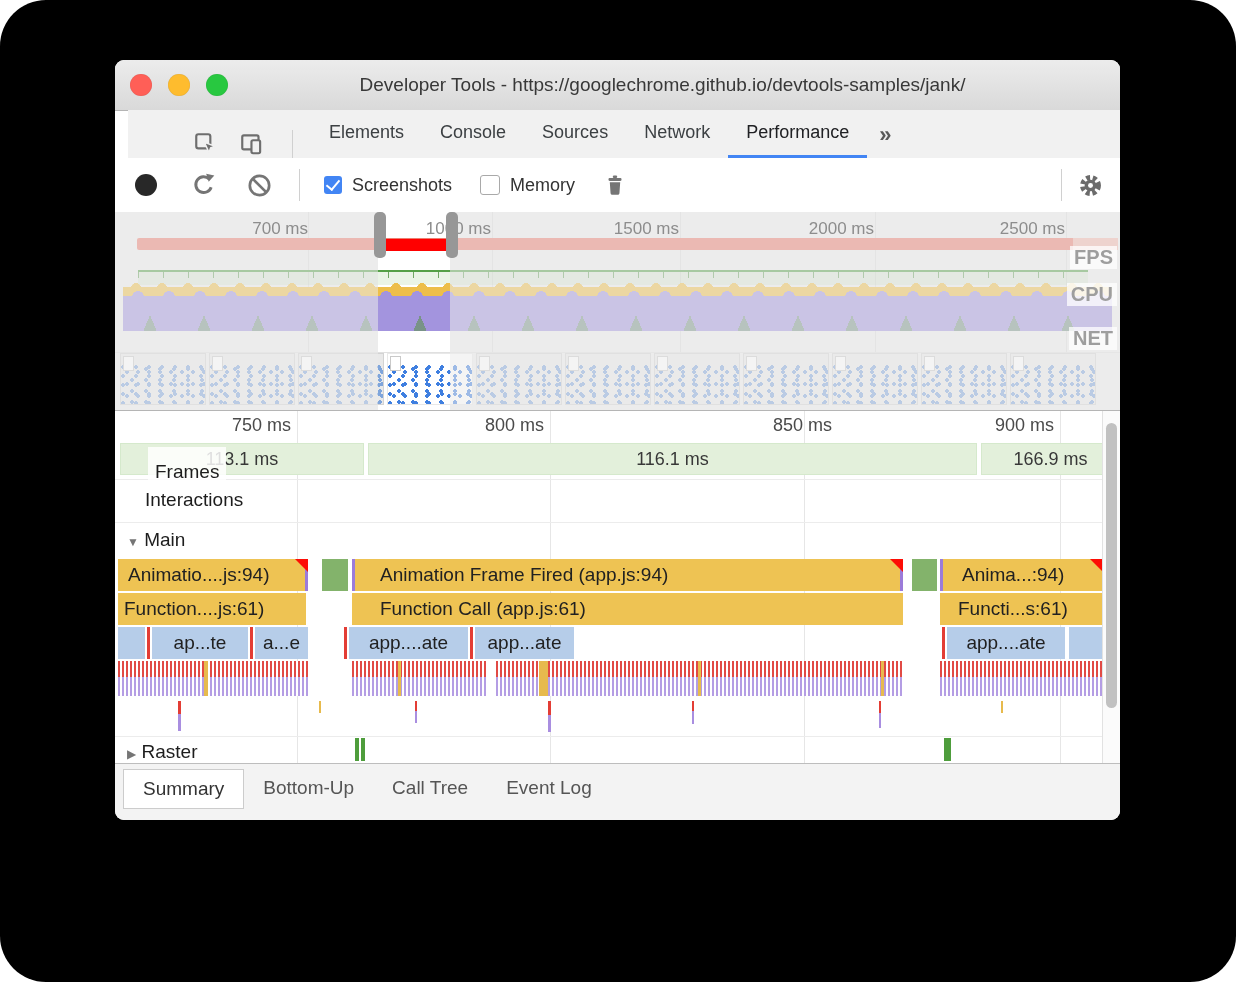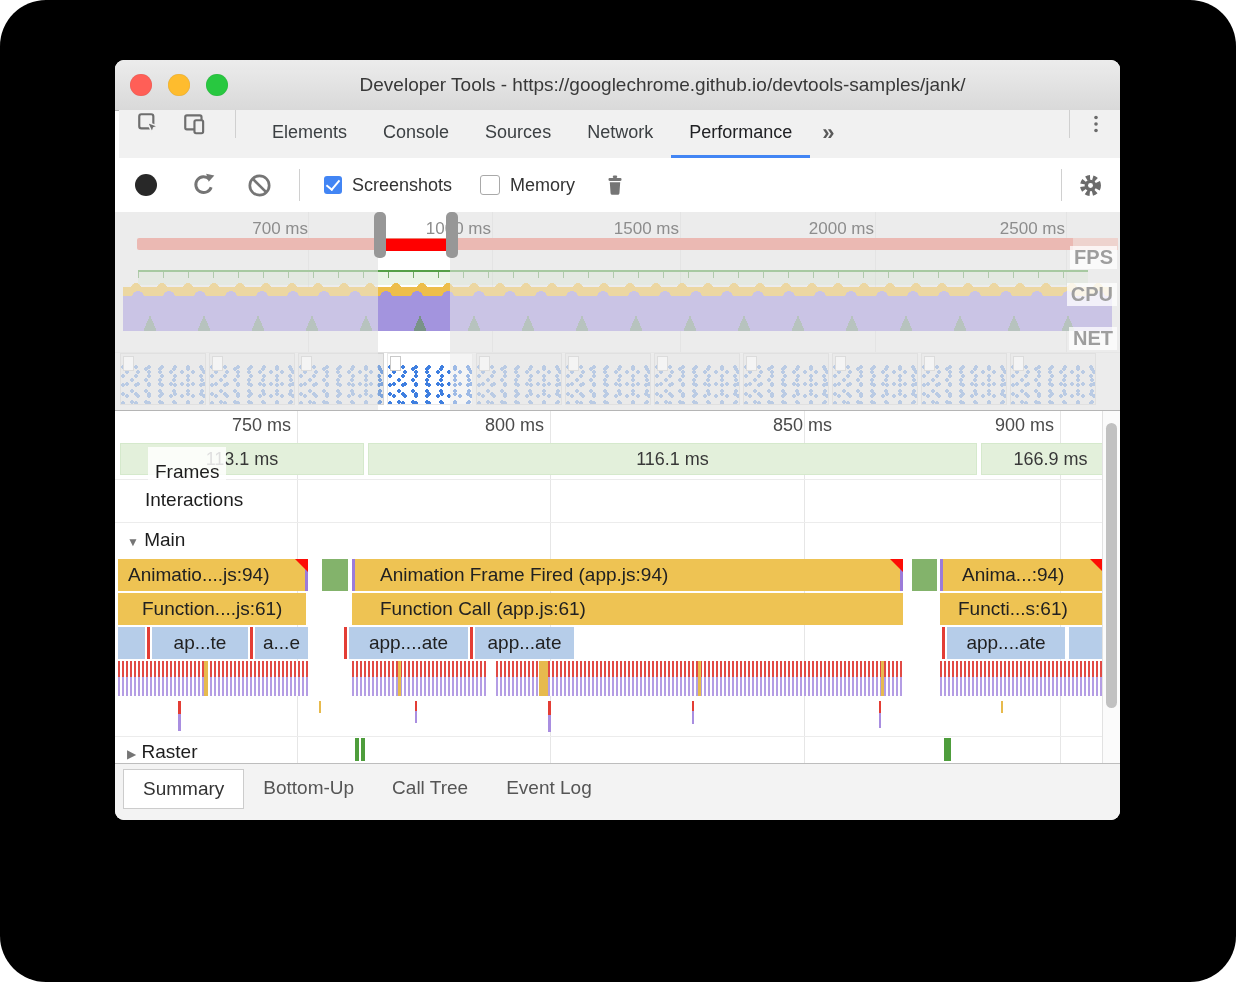--- a/index.html
+++ b/index.html
@@ -9,21 +9,21 @@
 
   
   .titlebar{position:absolute;left:0;top:0;width:100%;height:50px;background:linear-gradient(#ececec,#d9d9d9);border-bottom:1px solid #b4b4b4;}
   .tl{position:absolute;top:14px;width:22px;height:22px;border-radius:50%;box-shadow:inset 0 0 1px rgba(0,0,0,.25);}
   .tl.r{left:15px;background:#ff5f57;}
   .tl.y{left:53px;background:#febc2e;}
   .tl.g{left:91px;background:#28c840;}
   .title{position:absolute;left:120px;right:30px;top:0;height:63px;line-height:50px;text-align:center;font-size:19px;font-weight:500;color:#383838;white-space:nowrap;overflow:hidden;}
 
   
-  .tabbar{position:absolute;left:4px;top:50px;width:100%;height:48px;background:#f1f1f1;border-bottom:1px solid #d9d9d9;display:flex;align-items:flex-start;}
+  .tabbar{position:absolute;left:13px;top:50px;width:100%;height:48px;background:#f1f1f1;border-bottom:1px solid #d9d9d9;display:flex;align-items:flex-end;padding-left:48px;}
   .ticon{width:28px;height:28px;flex:0 0 auto;display:flex;align-items:center;justify-content:center;cursor:pointer;}
   .vsep{width:1px;height:28px;background:#d0d0d0;flex:0 0 auto;}
   .tabs{display:flex;height:48px;margin-left:18px;}
   .tab{padding:0 18px;line-height:45px;font-size:18px;color:#3c4043;border-bottom:3px solid transparent;cursor:pointer;white-space:nowrap;}
   .tab.active{color:#202124;border-bottom:3px solid #4285f4;}
   .overflow{font-size:22px;font-weight:bold;color:#5a5a5a;padding:0 12px;line-height:46px;cursor:pointer;}
 
   
   .toolbar{position:absolute;left:0;top:98px;width:100%;height:54px;background:#fff;border-bottom:1px solid #cfcfcf;display:flex;align-items:center;}
   .rec{width:22px;height:22px;border-radius:50%;background:#282828;margin-left:20px;cursor:pointer;}
@@ -269,21 +269,21 @@
     <div class="row-chip" style="left:30px;top:78px;">Interactions</div>
 
     <div class="row-chip" style="left:12px;top:118px;"><span class="tri">▼</span> <span>Main</span></div>
 
     <div class="fbar fy warn slR" style="left:3px;width:190px;top:148px;padding-left:10px;">Animatio....js:94)</div>
     <div class="fbar fg" style="left:207px;width:26px;top:148px;"></div>
     <div class="fbar fy warn slLR" style="left:237px;width:551px;top:148px;padding-left:28px;">Animation Frame Fired (app.js:94)</div>
     <div class="fbar fg" style="left:797px;width:25px;top:148px;"></div>
     <div class="fbar fy warn slL" style="left:825px;width:163px;top:148px;padding-left:22px;">Anima...:94)</div>
 
-    <div class="fbar fy" style="left:3px;width:188px;top:182px;padding-left:24px;">Function....js:61)</div>
+    <div class="fbar fy" style="left:3px;width:188px;top:182px;padding-left:6px;">Function....js:61)</div>
     <div class="fbar fy" style="left:237px;width:551px;top:182px;padding-left:28px;">Function Call (app.js:61)</div>
     <div class="fbar fy" style="left:825px;width:163px;top:182px;padding-left:18px;">Functi...s:61)</div>
 
     <div class="fbar fb" style="left:3px;width:27px;top:216px;"></div>
     <div class="rsliver" style="left:32px;top:216px;"></div>
     <div class="fbar fb ctr" style="left:37px;width:96px;top:216px;">ap...te</div>
     <div class="rsliver" style="left:135px;top:216px;"></div>
     <div class="fbar fb ctr" style="left:140px;width:53px;top:216px;">a...e</div>
     <div class="rsliver" style="left:229px;top:216px;"></div>
     <div class="fbar fb ctr" style="left:234px;width:119px;top:216px;">app....ate</div>

